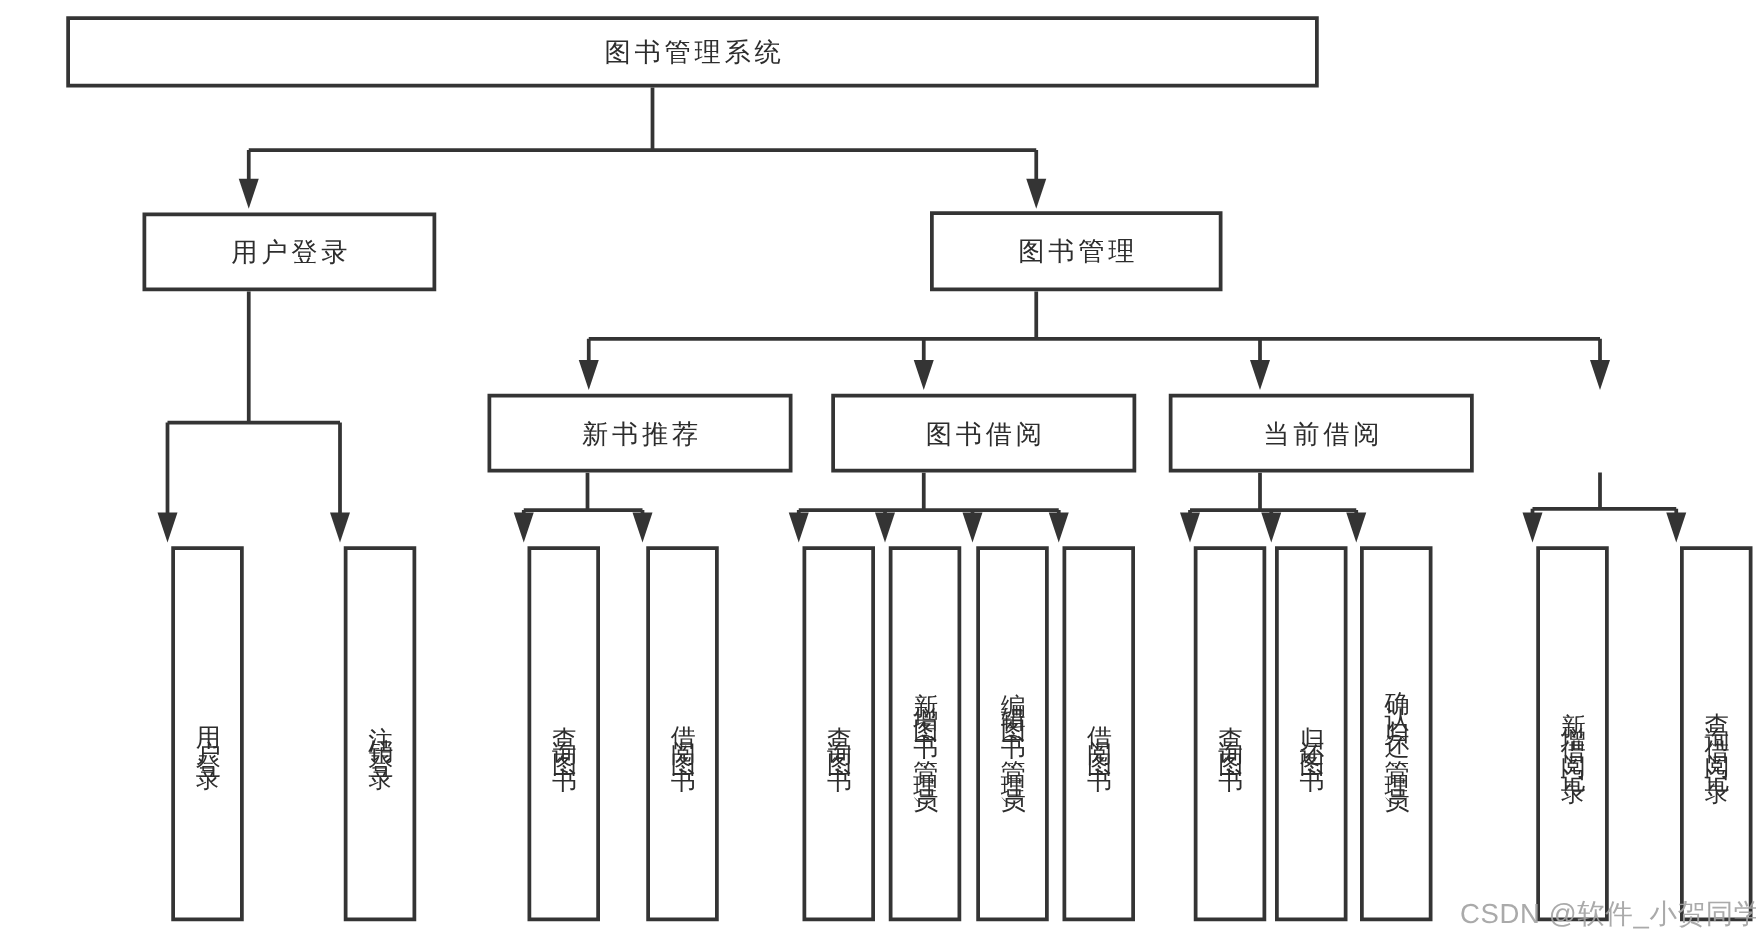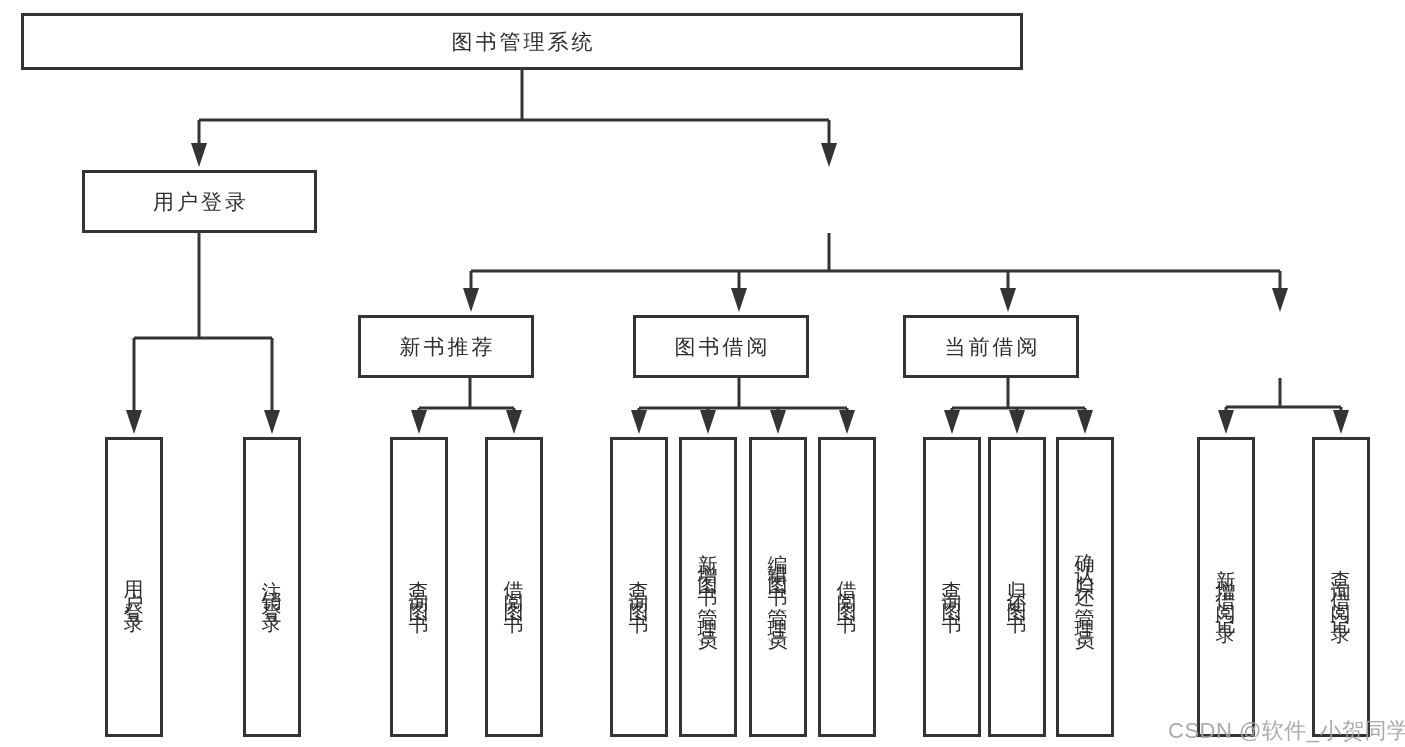--- a/index.html
+++ b/index.html
@@ -24,31 +24,32 @@
   .box {
     position: absolute;
     box-sizing: border-box;
     background: #ffffff;
     border: 3px solid #343434;
     display: flex;
     align-items: center;
     justify-content: center;
     color: #2d2d2d;
     z-index: 2;
+    margin-left: 32px;
   }
   .h-label {
     font-size: 21px;
     letter-spacing: 3px;
     white-space: nowrap;
     text-indent: 3px;
   }
   .root-box    { left: 21px;  top: 13px;  width: 1002px; height: 57px; }
   .l2-user     { left: 82px;  top: 170px; width: 235px;  height: 63px; }
   .l2-book     { left: 712px; top: 169px; width: 234px;  height: 64px; }
-  .l3 { top: 315px; width: 176px; height: 63px; }
+  .l3 { top: 315px; width: 244px; height: 63px; }
   .l3-newbook  { left: 358px;  }
   .l3-borrow   { left: 633px;  }
   .l3-current  { left: 903px;  }
   .l3-records  { left: 1173px; }
   .leaf {
     top: 437px;
     width: 58px;
     height: 300px;
   }
   .vtext {
@@ -158,20 +159,23 @@
     </g>
   </svg>
 
   <div class="box root-box">
     <span class="h-label">图书管理系统</span>
   </div>
 
   <div class="box l2-user">
     <span class="h-label">用户登录</span>
   </div>
+  <div class="box l2-book">
+    <span class="h-label">图书管理</span>
+  </div>
 
   <div class="box l3 l3-newbook">
     <span class="h-label">新书推荐</span>
   </div>
   <div class="box l3 l3-borrow">
     <span class="h-label">图书借阅</span>
   </div>
   <div class="box l3 l3-current">
     <span class="h-label">当前借阅</span>
   </div>

